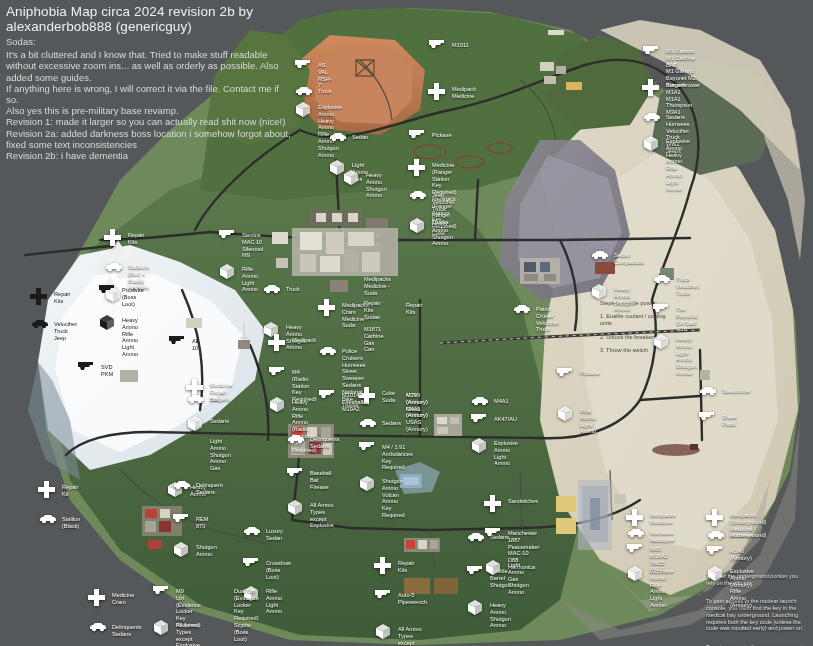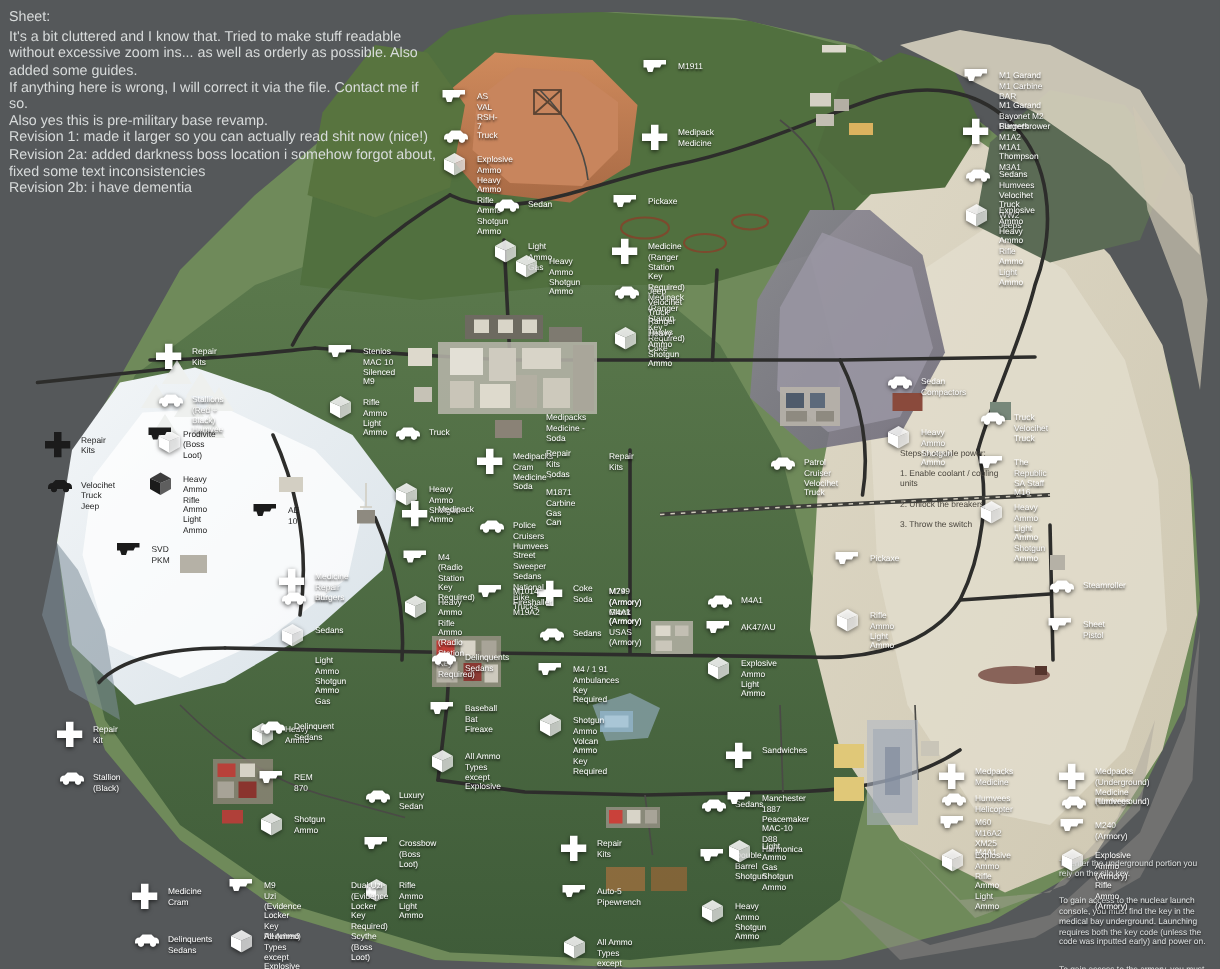--- a/index.html
+++ b/index.html
@@ -273,21 +273,22 @@
 
     <rect x="700" y="370" width="10" height="10" fill="#b5b1a6"></rect>
 
     <g stroke="#cfcbbf" stroke-width="1">
         <path d="M244,322 L244,338"></path>
         <path d="M240,338 L248,338"></path>
       </g>
   </svg>
 
   <div id="notes">
-    <div class="sub">Sheet:</div>
+    <div class="title">Aniphobia Map circa 2024 revision 2b by alexanderbob888 (genericguy)</div>
+    <div class="sub">Sodas:</div>
     <div class="sub">It's a bit cluttered and I know that. Tried to make stuff readable
 without excessive zoom ins... as well as orderly as possible. Also
 added some guides.
 If anything here is wrong, I will correct it via the file. Contact me if
 so.
 Also yes this is pre-military base revamp.
 Revision 1: made it larger so you can actually read shit now (nice!)
 Revision 2a: added darkness boss location i somehow forgot about,
 fixed some text inconsistencies
 Revision 2b: i have dementia</div>

